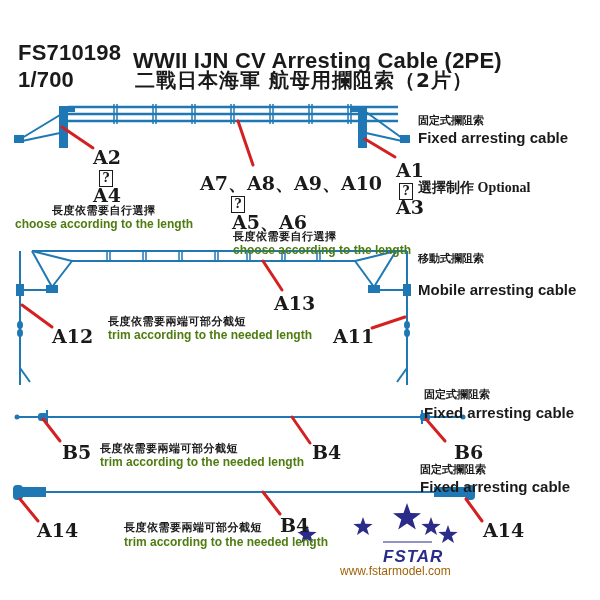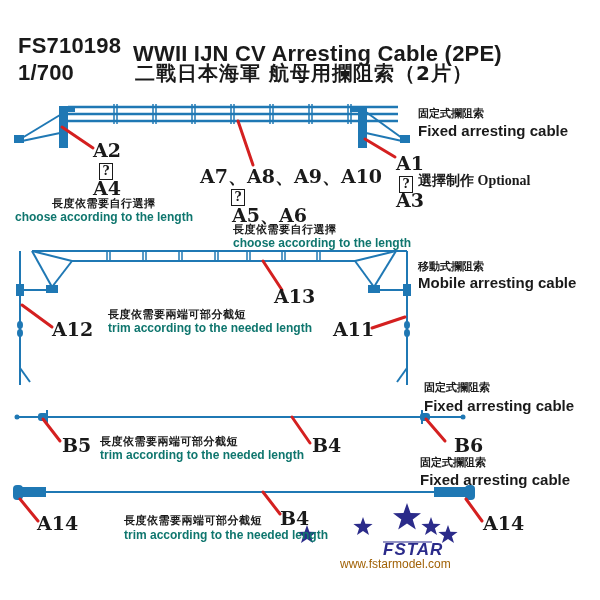--- a/index.html
+++ b/index.html
@@ -1,22 +1,22 @@
 <!DOCTYPE html>
 <html><head>
 <meta charset="utf-8">
 <style>
   html, body { margin: 0; padding: 0; background: #ffffff; }
   body { width: 600px; height: 600px; position: relative; overflow: hidden; font-family: "DejaVu Sans", "Liberation Sans", sans-serif; color: #1a1a1a; }
-  .abs { position: absolute; white-space: nowrap; }
+  .abs { position: absolute; white-space: nowrap; margin-top: 7px; }
   .title { font-family: "Liberation Sans", sans-serif; font-weight: bold; font-size: 22px; letter-spacing: 0.2px; color: #1a1a1a; }
   .title-cn { font-family: "DejaVu Sans", sans-serif; font-weight: bold; font-size: 20px; letter-spacing: 1px; }
   .plabel { font-family: "DejaVu Serif", "Liberation Serif", serif; font-weight: bold; font-size: 19px; color: #1a1a1a; }
   .cap-cn { font-family: "DejaVu Sans", sans-serif; font-weight: bold; font-size: 11px; color: #1a1a1a; letter-spacing: 0.5px; }
-  .cap-en { font-family: "Liberation Sans", sans-serif; font-weight: bold; font-size: 12px; color: #0f766e; }
+  .cap-en { font-family: "Liberation Sans", sans-serif; font-weight: bold; font-size: 12px; color: #4d7c0f; }
   .head-cn { font-family: "DejaVu Sans", sans-serif; font-weight: bold; font-size: 11px; color: #1a1a1a; }
   .head-en { font-family: "Liberation Sans", sans-serif; font-weight: bold; font-size: 15px; color: #1a1a1a; }
   .qbox { display: inline-block; border: 1.5px solid #1a1a1a; width: 12px; height: 15px; font-family: "DejaVu Serif", serif; font-weight: bold; font-size: 12px; line-height: 15px; text-align: center; }
   .url { font-family: "Liberation Sans", sans-serif; font-size: 12px; color: #a16207; }
   .fstar { font-family: "Liberation Sans", sans-serif; font-weight: bold; font-style: italic; font-size: 17px; color: #2b2b8a; letter-spacing: 1px; }
   svg { position: absolute; left: 0; top: 0; }
 </style>
 </head>
 <body>
 
@@ -167,21 +167,21 @@
 <div class="abs" style="left:231px; top:186px;"><span class="qbox">?</span></div>
 <div class="abs plabel" style="left:232px; top:203px;">A5、A6</div>
 <div class="abs cap-cn" style="left:233px; top:222px;">長度依需要自行選擇</div>
 <div class="abs cap-en" style="left:233px; top:236px;">choose according to the length</div>
 
 <div class="abs plabel" style="left:396px; top:152px;">A1</div>
 <div class="abs" style="left:399px; top:173px;"><span class="qbox">?</span></div>
 <div class="abs head-en" style="left:418px; top:172px; font-size:14px;font-family:Liberation Serif, serif;">選擇制作 Optional</div>
 <div class="abs plabel" style="left:396px; top:189px;">A3</div>
 
-<div class="abs head-cn" style="left:418px; top:259px;text-align:center;">移動式攔阻索</div>
+<div class="abs head-cn" style="left:418px; top:244px;text-align:center;">移動式攔阻索</div>
 <div class="abs head-en" style="left:418px; top:274px;">Mobile arresting cable</div>
 <div class="abs plabel" style="left:274px; top:285px;">A13</div>
 <div class="abs plabel" style="left:52px; top:318px;">A12</div>
 <div class="abs plabel" style="left:333px; top:318px;">A11</div>
 <div class="abs cap-cn" style="left:108px; top:307px;">長度依需要兩端可部分截短</div>
 <div class="abs cap-en" style="left:108px; top:321px;">trim according to the needed length</div>
 
 <div class="abs head-cn" style="left:424px; top:380px;">固定式攔阻索</div>
 <div class="abs head-en" style="left:424px; top:397px;">Fixed arresting cable</div>
 <div class="abs plabel" style="left:62px; top:434px;">B5</div>

